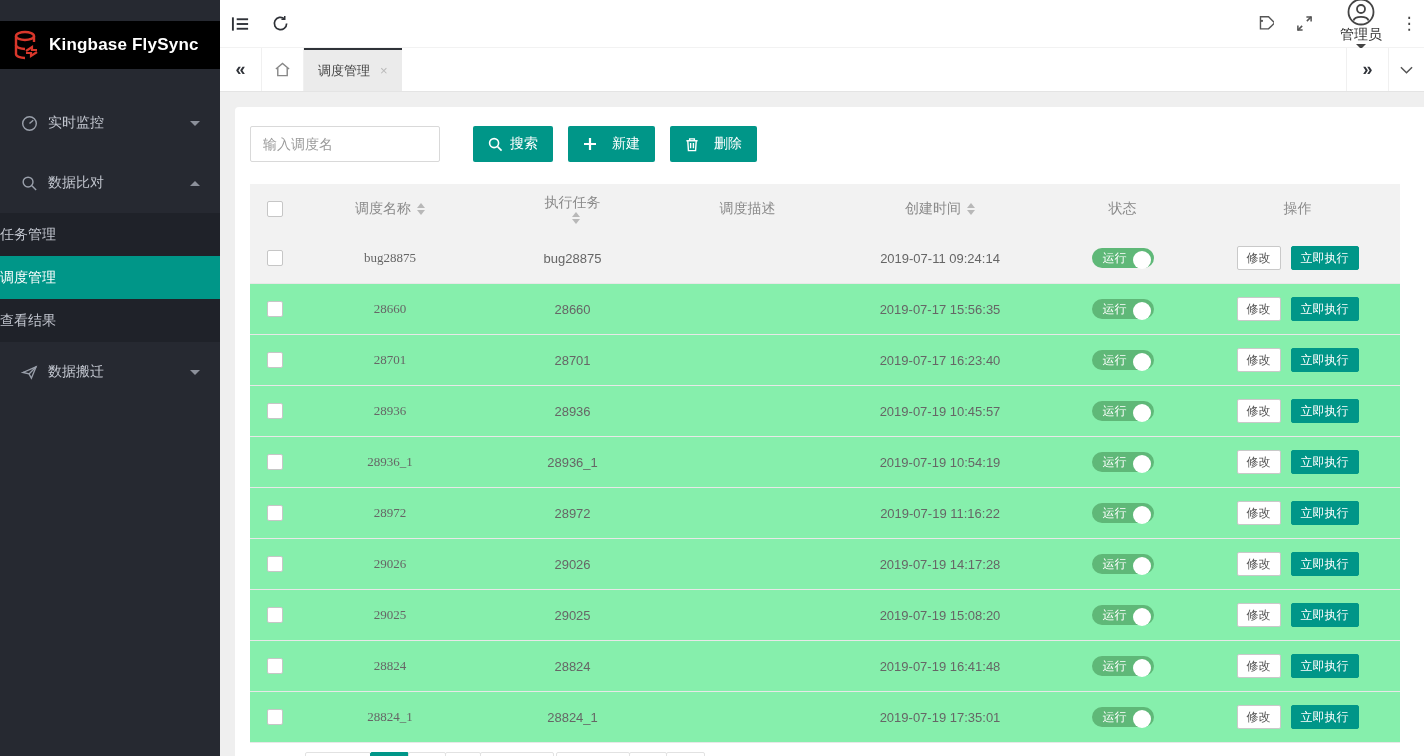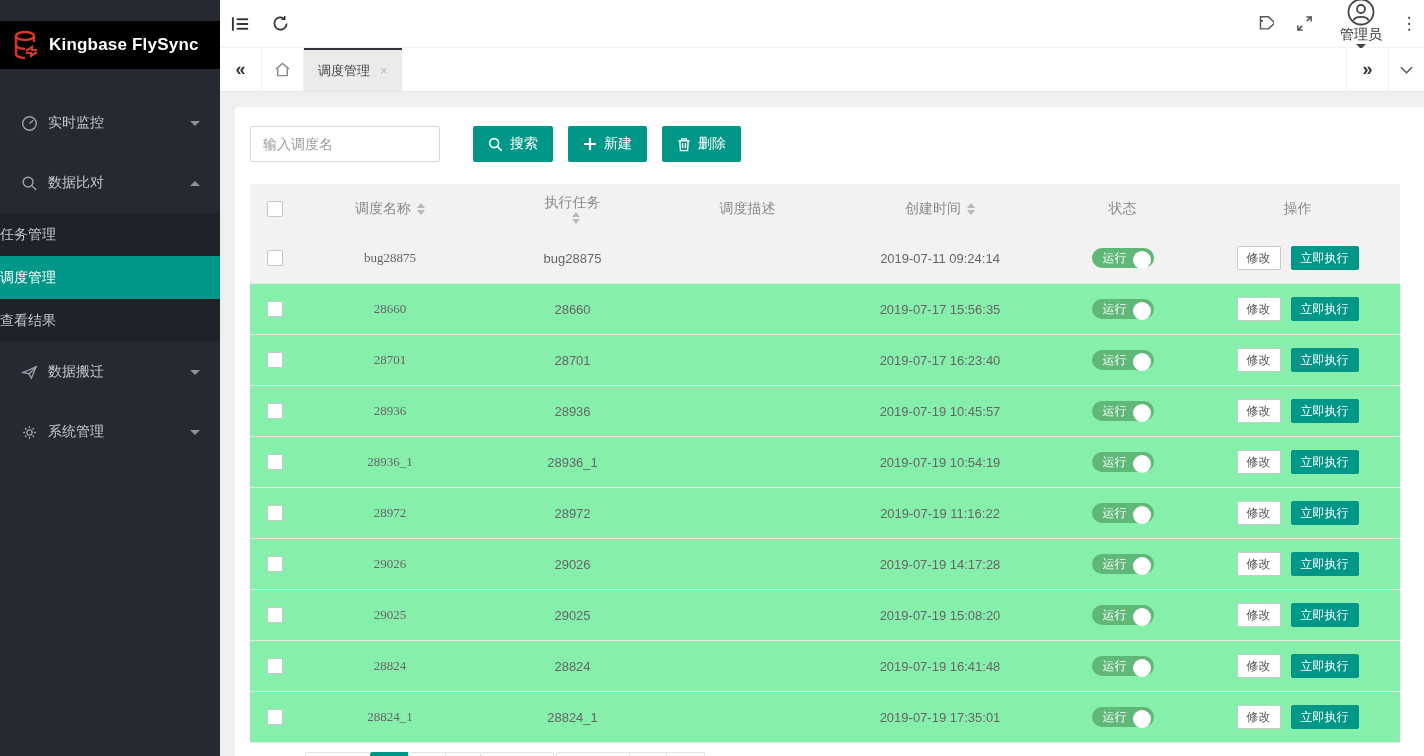--- a/index.html
+++ b/index.html
@@ -45,21 +45,21 @@
   
   .content-bg { position:absolute; left:220px; top:92px; right:0; bottom:0; background:#efefef; }
   .card { position:absolute; left:235px; top:107px; width:1189px; height:649px; background:#ffffff; border-radius:4px 0 0 0; padding:19px 39px 0 15px; }
 
   .toolbar { display:flex; align-items:center; }
   .search-input { width:190px; height:36px; border:1px solid #d9d9d9; border-radius:2px; padding:0 12px; font-size:14px; color:#333; outline:none; font-family:inherit; }
   .search-input::placeholder { color:#9b9b9b; }
   .btn { height:36px; border:none; border-radius:2px; background:#009688; color:#ffffff; font-size:14px; display:inline-flex; align-items:center; padding:0 15px; cursor:pointer; font-family:inherit; }
   .btn svg { margin-right:7px; }
   .btn.search { margin-left:33px; }
-  .btn + .btn { margin-left:15px; }
+  .btn + .btn { margin-left:15px;gap:8px; }
 
   
   .table { margin-top:22px; width:1150px; font-size:13px; color:#666; }
   .tr { display:flex; align-items:center; height:51px; border-bottom:1px solid #e8e8e8; background:#86efac; }
   .tr.head { height:49px; background:#f2f2f2; color:#8a8a8a; font-size:14px; border-bottom:none; }
   .tr.hover { background:#f2f2f2; }
   .td { display:flex; align-items:center; justify-content:center; text-align:center; }
   .c0{width:50px;} .c1{width:180px;font-family:Liberation Serif, serif;} .c2{width:185px;flex-direction:column;} .c3{width:165px;} .c4{width:220px;} .c5{width:145px;} .c6{width:205px;}
   .checkbox { width:16px; height:16px; border:1px solid #c6c6c6; border-radius:2px; background:#fff; cursor:pointer; }
   .sort { display:inline-flex; flex-direction:column; margin-left:6px; }
@@ -138,30 +138,20 @@
         <span class="mi-icon">
           <svg width="17" height="17" viewBox="0 0 18 18" fill="none" stroke="currentColor" stroke-width="1.4">
             <path d="M2 9 L16 3 L11 15 L8.5 10.5 L2 9 Z"></path>
               <path d="M8.5 10.5 L16 3"></path>
           </svg>
         </span>
         <span class="mi-label">数据搬迁</span>
         <span class="caret down"></span>
       </div>
 
-      <div class="menu-item">
-        <span class="mi-icon">
-          <svg width="17" height="17" viewBox="0 0 20 20" fill="none" stroke="currentColor" stroke-width="1.5">
-            <circle cx="10" cy="10" r="3"></circle>
-            <path d="M10 2.5 V5 M10 15 V17.5 M2.5 10 H5 M15 10 H17.5 M4.7 4.7 L6.5 6.5 M13.5 13.5 L15.3 15.3 M15.3 4.7 L13.5 6.5 M6.5 13.5 L4.7 15.3"></path>
-          </svg>
-        </span>
-        <span class="mi-label">系统管理</span>
-        <span class="caret down"></span>
-      </div>
 
     </div>
   </div>
 
   <div class="topbar">
     <div class="tb-icon">
       <svg width="19" height="16" viewBox="0 0 20 16" fill="none" stroke="#2f3238" stroke-width="2">
         <path d="M2 1 V15"></path>
           <path d="M6 3 H18"></path>
           <path d="M6 8 H18"></path>

